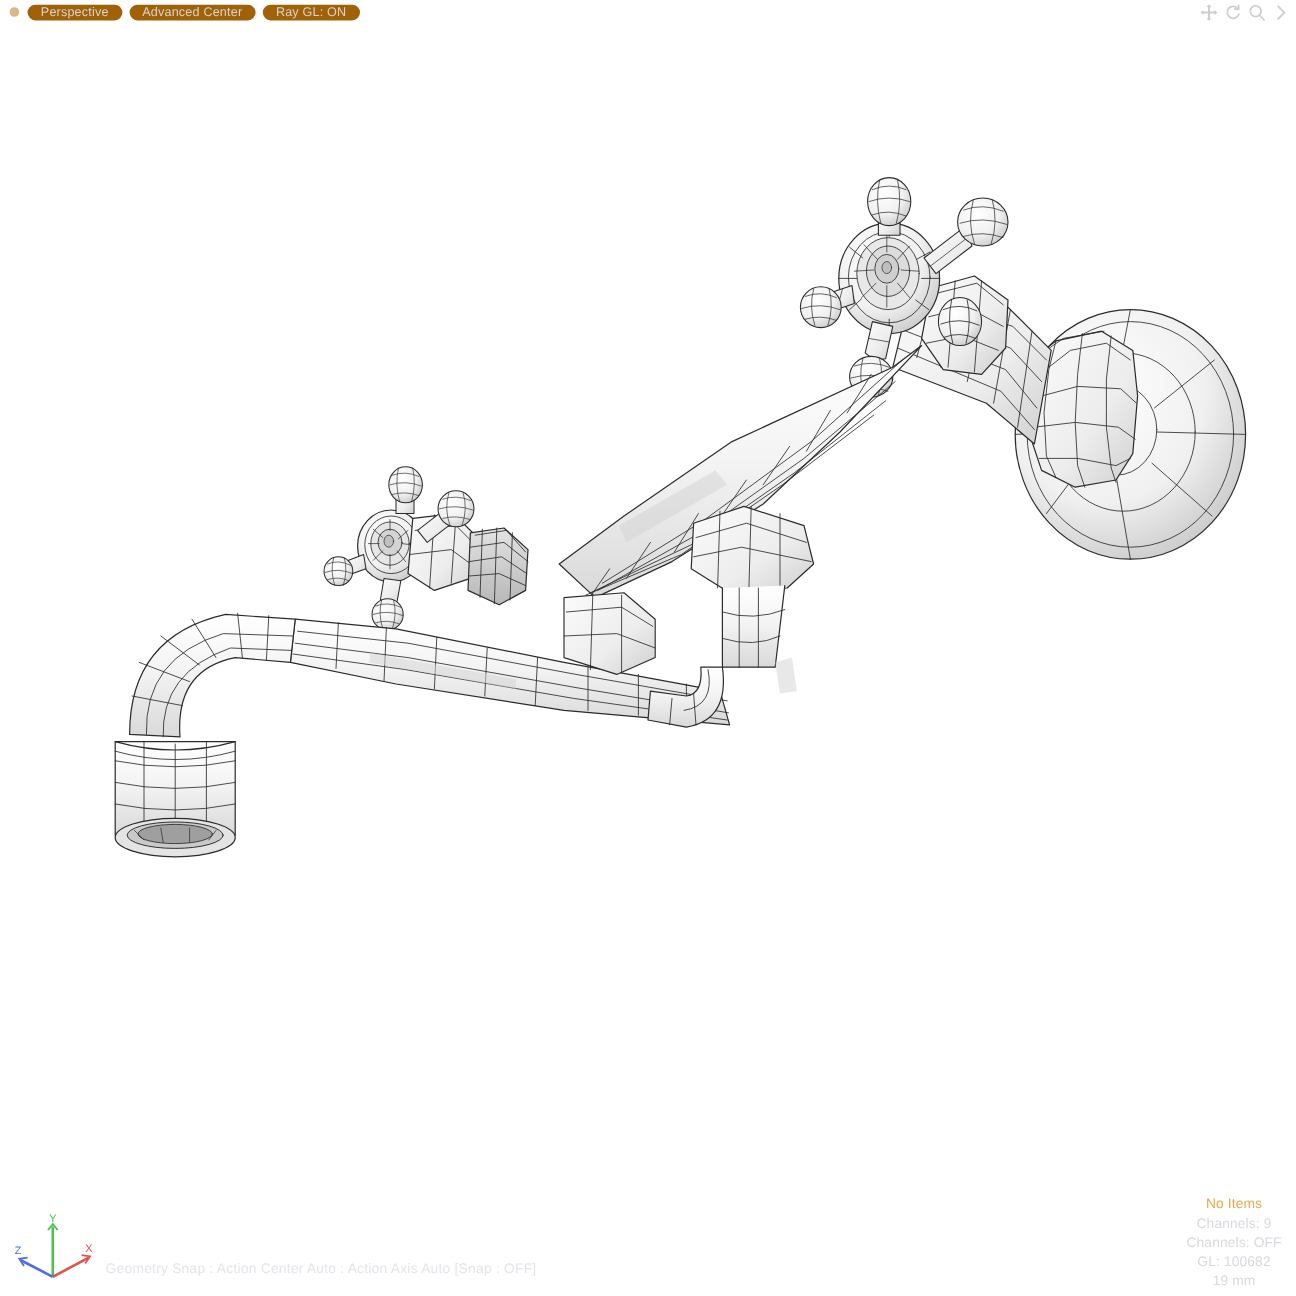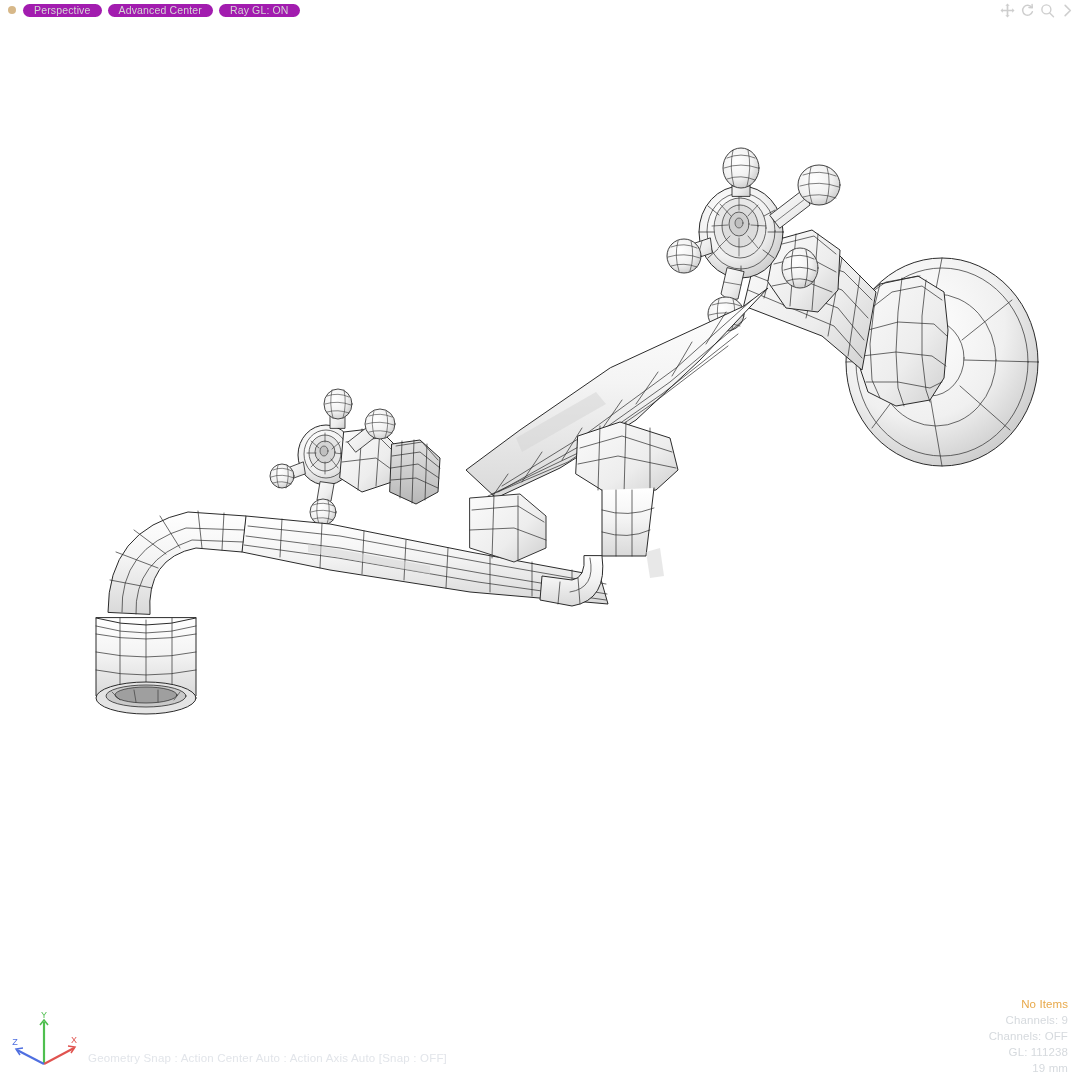--- a/index.html
+++ b/index.html
@@ -44,21 +44,21 @@
     background: #d7b889;
     margin-right: 1px;
     margin-left: 4px;
     flex: 0 0 auto;
   }
   .pill {
     height: 13px;
     line-height: 13px;
     padding: 0 11px;
     border-radius: 7px;
-    background: #a21caf;
+    background: #a16207;
     color: #d4d4d4;
     font-size: 10.5px;
     letter-spacing: 0.15px;
     white-space: nowrap;
     font-family: "Liberation Sans", sans-serif;
     display: inline-block;
     box-sizing: border-box;
     text-align: center;
     user-select: none;
   }
@@ -88,21 +88,21 @@
     color: #e2e5ea;
     white-space: nowrap;
     letter-spacing: 0.2px;
     z-index: 30;
     margin-top: 16px;
   }
   .footer-right {
     position: absolute;
     right: 12px;
     bottom: 4px;
-    text-align: right;
+    text-align: center;
     font-size: 11.5px;
     line-height: 16px;
     color: #d6dade;
     z-index: 30;
     letter-spacing: 0.1px;
     margin-left: 22px;
   }
   .footer-right .no-items { color: #e8a94a; }
 
   
@@ -497,17 +497,17 @@
       <text x="7" y="37" fill="#4f6fe0" font-size="9" font-family="Liberation Sans, sans-serif" text-anchor="middle">Z</text>
     </svg>
   </div>
 
   <div class="footer-left-text">Geometry Snap : Action Center Auto : Action Axis Auto  [Snap : OFF]</div>
 
   <div class="footer-right">
     <div class="no-items">No Items</div>
     <div>Channels: 9</div>
     <div>Channels: OFF</div>
-    <div>GL: 111238</div>
+    <div>GL: 100682</div>
     <div>19 mm</div>
   </div>
 
 </div>
 
 </body></html>

